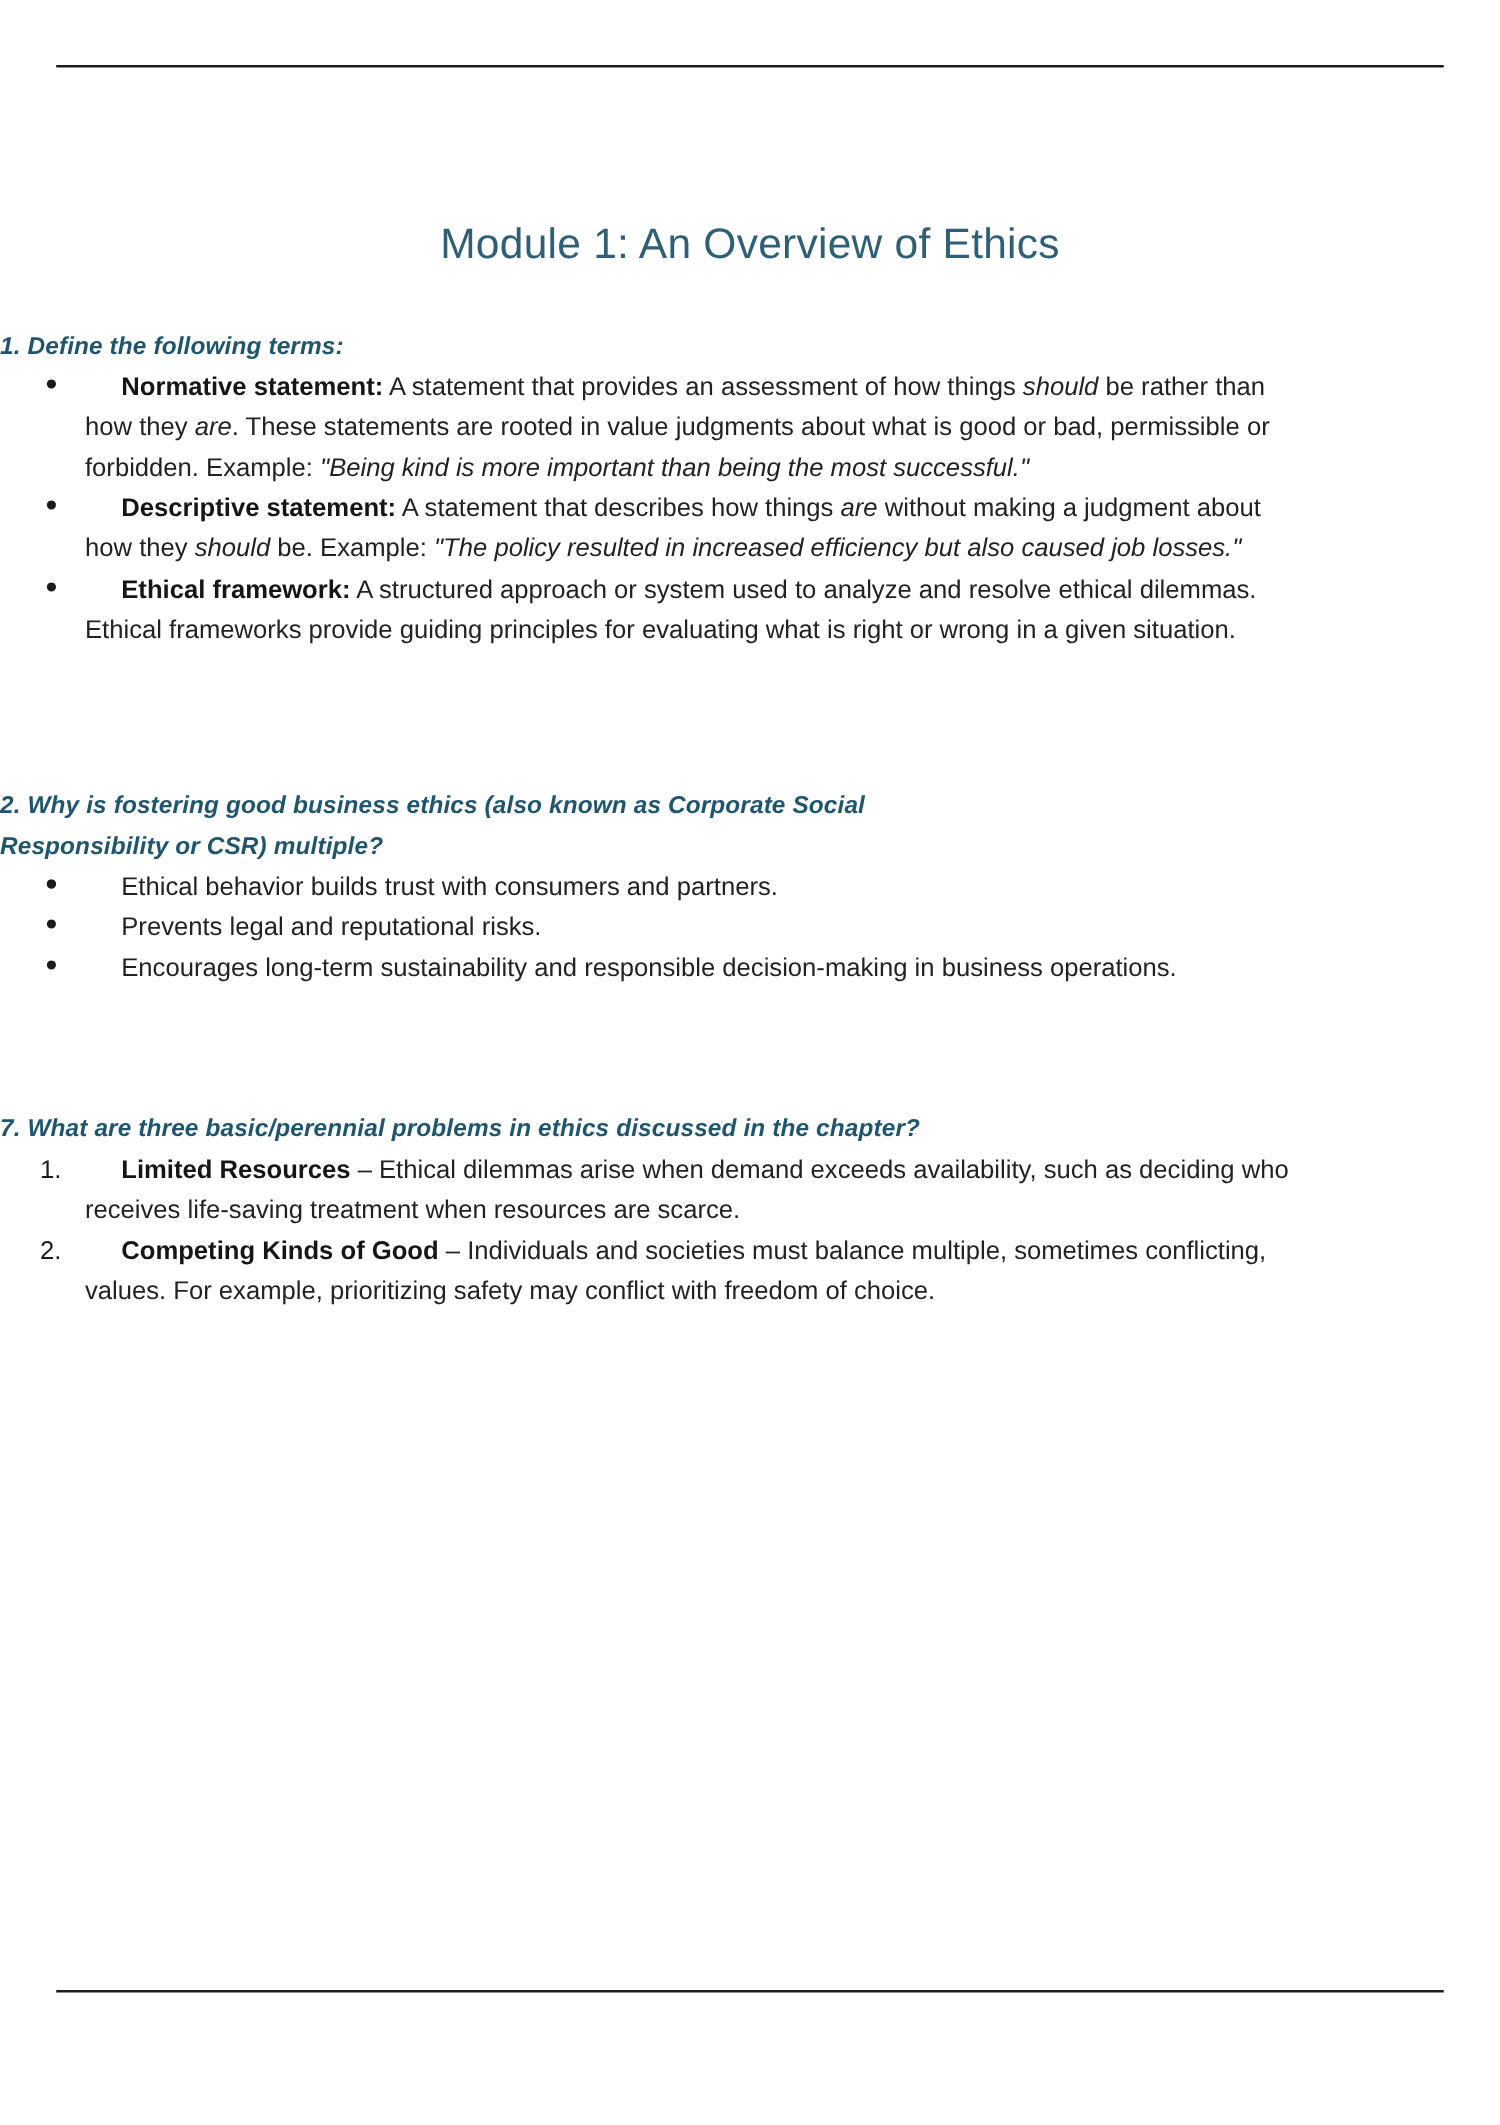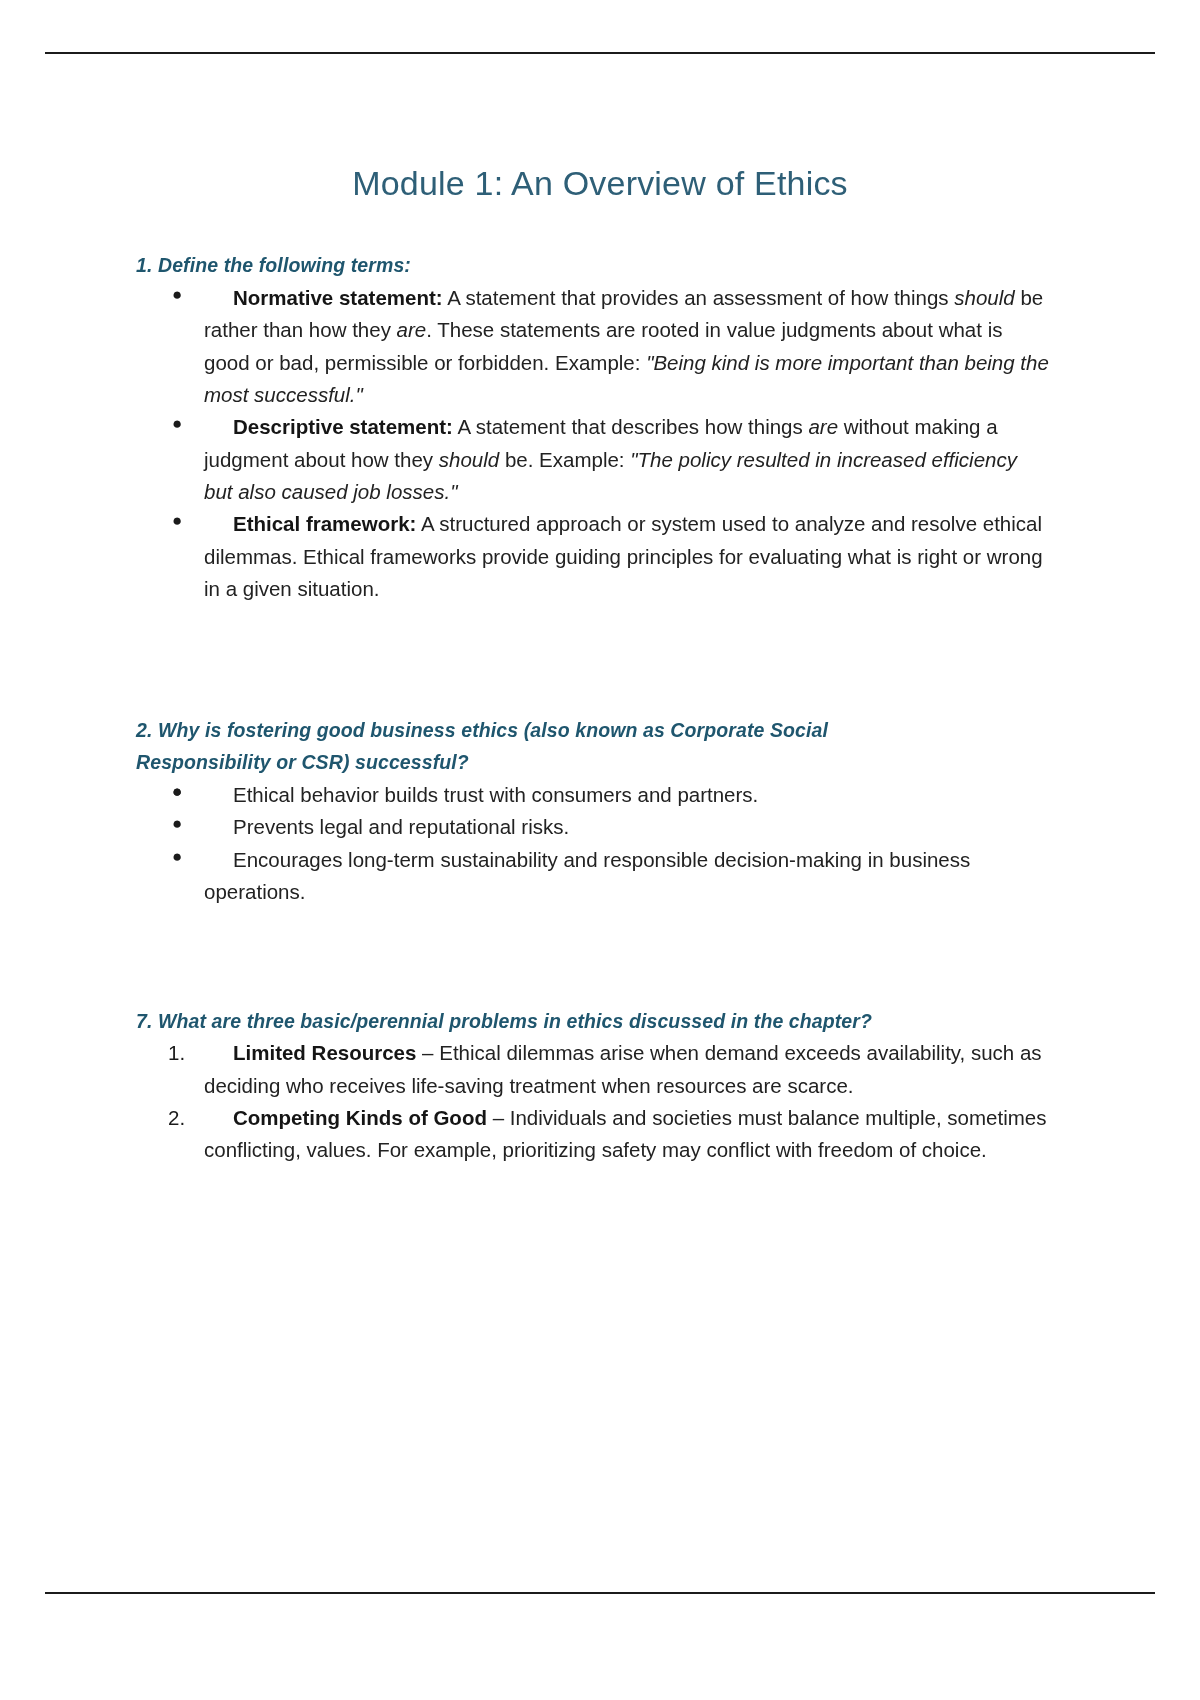--- a/index.html
+++ b/index.html
@@ -24,37 +24,36 @@
     right: 45px;
     height: 0;
     border-top: 2.5px solid #1b1b1b;
   }
   .rule-top { top: 52px; }
   .rule-bottom { top: 1592px; }
 
   .content {
     position: absolute;
     left: 0;
-    top: 4px;
+    top: 16px;
     width: 1200px;
   }
 
   .doc-title {
     margin: 0;
     padding-top: 160px;
     text-align: center;
     font-size: 34px;
     font-weight: 400;
     letter-spacing: 0.2px;
     color: #2e5f77;
     font-family: "Liberation Sans", sans-serif;
   }
 
   .section {
-    padding-left: 136px;
     padding-right: 150px;
   }
 
   .section-heading {
     margin: 0;
     font-size: 19.5px;
     font-weight: bold;
     font-style: italic;
     color: #1f566e;
     line-height: 1.68;
@@ -149,21 +148,21 @@
           <span class="marker dot">●</span>
           <span class="body-text"><span class="lead">Ethical framework:</span><span> A structured approach or system used to analyze and resolve ethical dilemmas. Ethical frameworks provide guiding principles for evaluating what is right or wrong in a given situation.</span></span>
         </li>
       </ul>
     </div>
 
     <div class="spacer-xl"></div>
 
     <div class="section">
       <p class="section-heading s2-heading">2. Why is fostering good business ethics (also known as Corporate Social</p>
-      <p class="section-heading">Responsibility or CSR) successful?</p>
+      <p class="section-heading">Responsibility or CSR) multiple?</p>
 
       <ul class="bullets list-top-gap">
         <li class="item">
           <span class="marker dot">●</span>
         </li>
         <li class="item">
           <span class="marker dot">●</span>
           <span class="body-text">Ethical behavior builds trust with consumers and partners.</span>
         </li>
         <li class="item">

